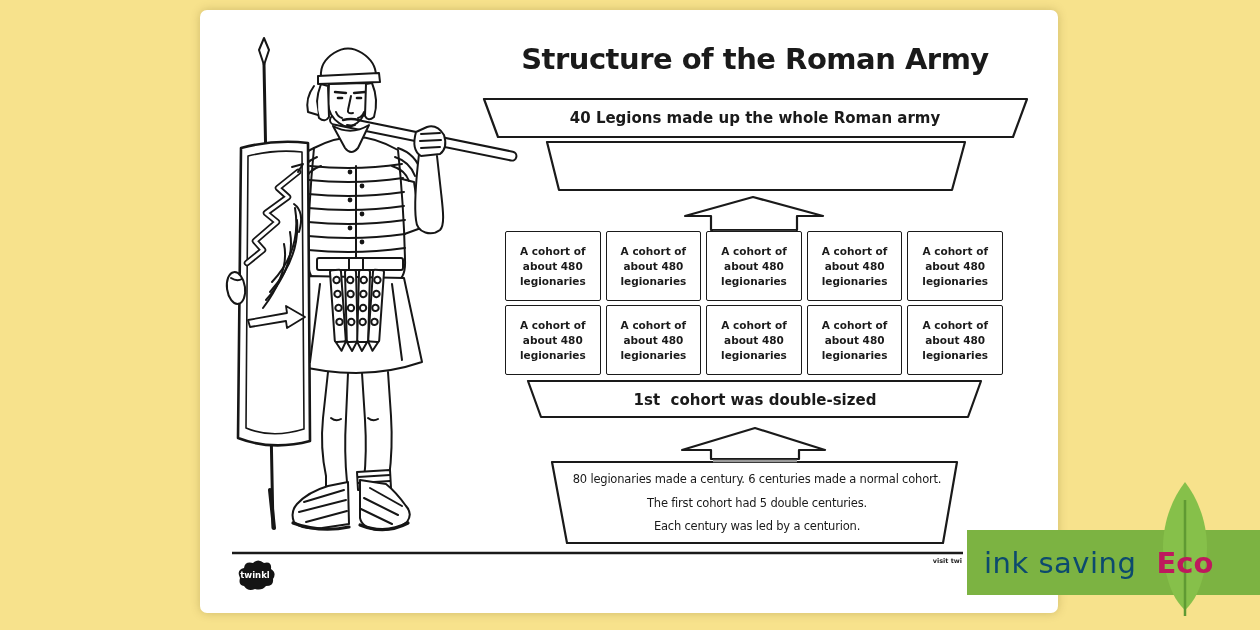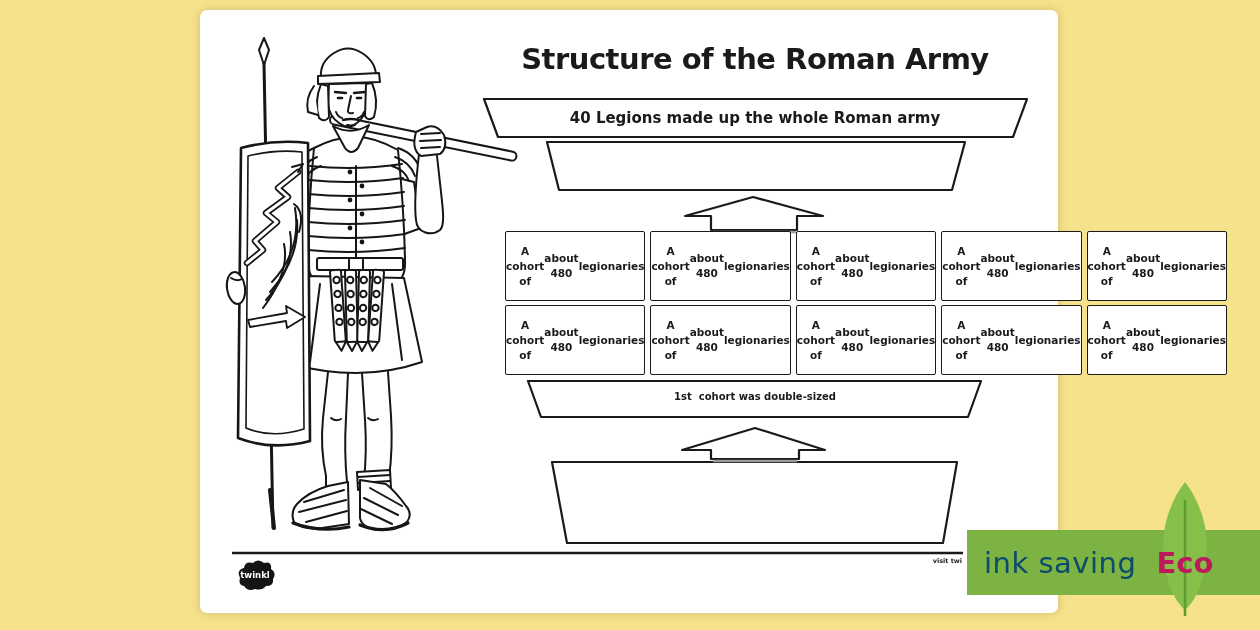--- a/index.html
+++ b/index.html
@@ -7,26 +7,26 @@
           font-family:"DejaVu Sans","Liberation Sans",sans-serif;color:#1a1a1a;}
   .page{position:absolute;left:200px;top:10px;width:858px;height:603px;background:#ffffff;
         border-radius:7px;box-shadow:0 0 10px rgba(90,70,10,0.25);}
   svg{display:block;}
   .shapes{position:absolute;left:0;top:0;pointer-events:none;}
   .page-title{position:absolute;left:455px;top:42px;width:600px;text-align:center;
         font-size:29px;font-weight:bold;letter-spacing:-0.5px;}
   .banner-text{position:absolute;text-align:center;font-weight:bold;}
   .bt1{left:500px;top:109px;width:510px;font-size:15px;}
   .bt2{left:555px;top:148px;width:400px;font-size:14.5px;line-height:18.5px;}
-  .bt3{left:540px;top:391px;width:430px;font-size:10px;white-space:pre-wrap;}
+  .bt3{left:540px;top:391px;width:430px;font-size:15px;white-space:pre-wrap;}
   .bt4{left:562px;top:468px;width:390px;font-weight:normal;font-size:11.5px;line-height:23.5px;letter-spacing:-0.2px;}
   .cohort-grid{position:absolute;left:505px;top:231px;width:498px;
         display:grid;grid-template-columns:repeat(5,1fr);grid-auto-rows:70px;column-gap:5px;row-gap:4px;}
   .cohort-box{border:1.6px solid #1a1a1a;border-radius:2px;background:#fff;
-        display:flex;flex-direction:row;align-items:center;justify-content:center;
+        display:flex;flex-direction:column;align-items:center;justify-content:center;
         font-size:10.5px;font-weight:bold;line-height:15px;text-align:center;}
   .visit-text{position:absolute;left:900px;top:557px;width:62px;text-align:right;
         font-size:6.5px;font-weight:bold;color:#222;}
   .eco-banner{position:absolute;left:967px;top:530px;width:293px;height:65px;background:#7cb342;
         display:flex;align-items:center;padding-left:17px;box-sizing:border-box;z-index:5;}
   .eco-banner .ink-label{color:#0c4a6e;font-size:29px;font-weight:normal;letter-spacing:0.5px;}
   .eco-leaf{position:absolute;left:1150px;top:478px;z-index:6;}
   .eco-word{position:absolute;left:1150px;top:530px;width:70px;height:65px;z-index:7;
         display:flex;align-items:center;justify-content:center;
         color:#be185d;font-size:29px;font-weight:bold;}
@@ -264,20 +264,25 @@
       <span>legionaries</span>
     </div>
     <div class="cohort-box">
       <span>A cohort of</span>
       <span>about 480</span>
       <span>legionaries</span>
     </div>
   </div>
 
   <div class="banner-text bt3">1st  cohort was double-sized</div>
+  <div class="banner-text bt4">
+    <div>80 legionaries made a century. 6 centuries made a normal cohort.</div>
+    <div>The first cohort had 5 double centuries.</div>
+    <div>Each century was led by a centurion.</div>
+  </div>
 
   <svg class="twinkl" width="54" height="36" viewBox="0 0 54 36">
     <path d="M12,22 Q8,14 16,12 Q17,5 25,7 Q30,2 36,7 Q44,5 43,13 Q49,17 45,23 Q46,30 38,30 Q34,35 27,33 Q20,36 16,30 Q10,29 12,22 Z" fill="#141414"></path>
     <text x="27" y="22" text-anchor="middle" font-size="8.5" font-weight="bold" fill="#ffffff" font-family="DejaVu Sans, Liberation Sans, sans-serif">twinkl</text>
   </svg>
   <div class="visit-text">visit twi</div>
 
   <div class="eco-banner">
     <span class="ink-label">ink saving</span>
   </div>

